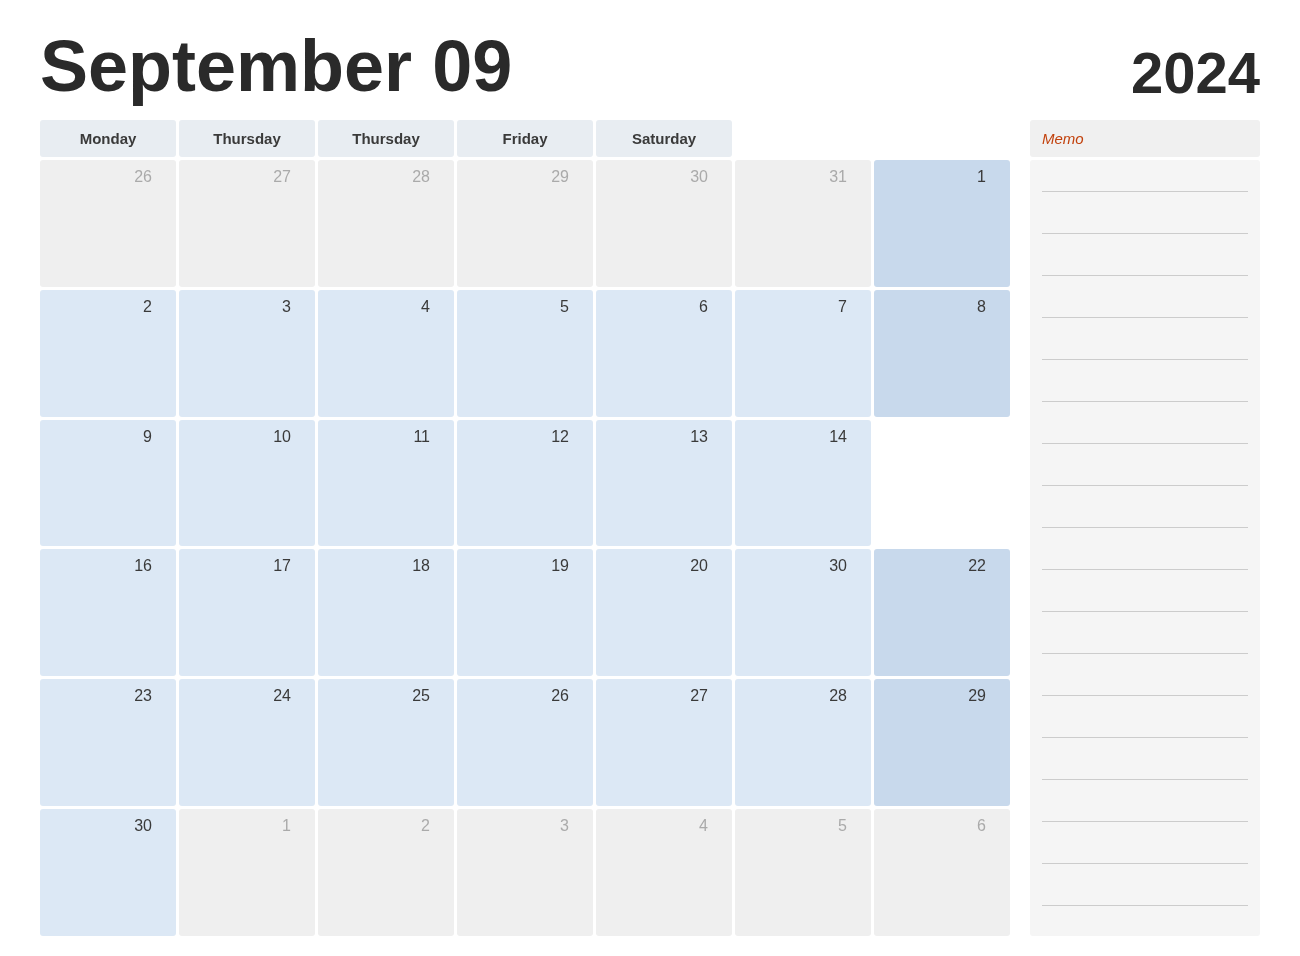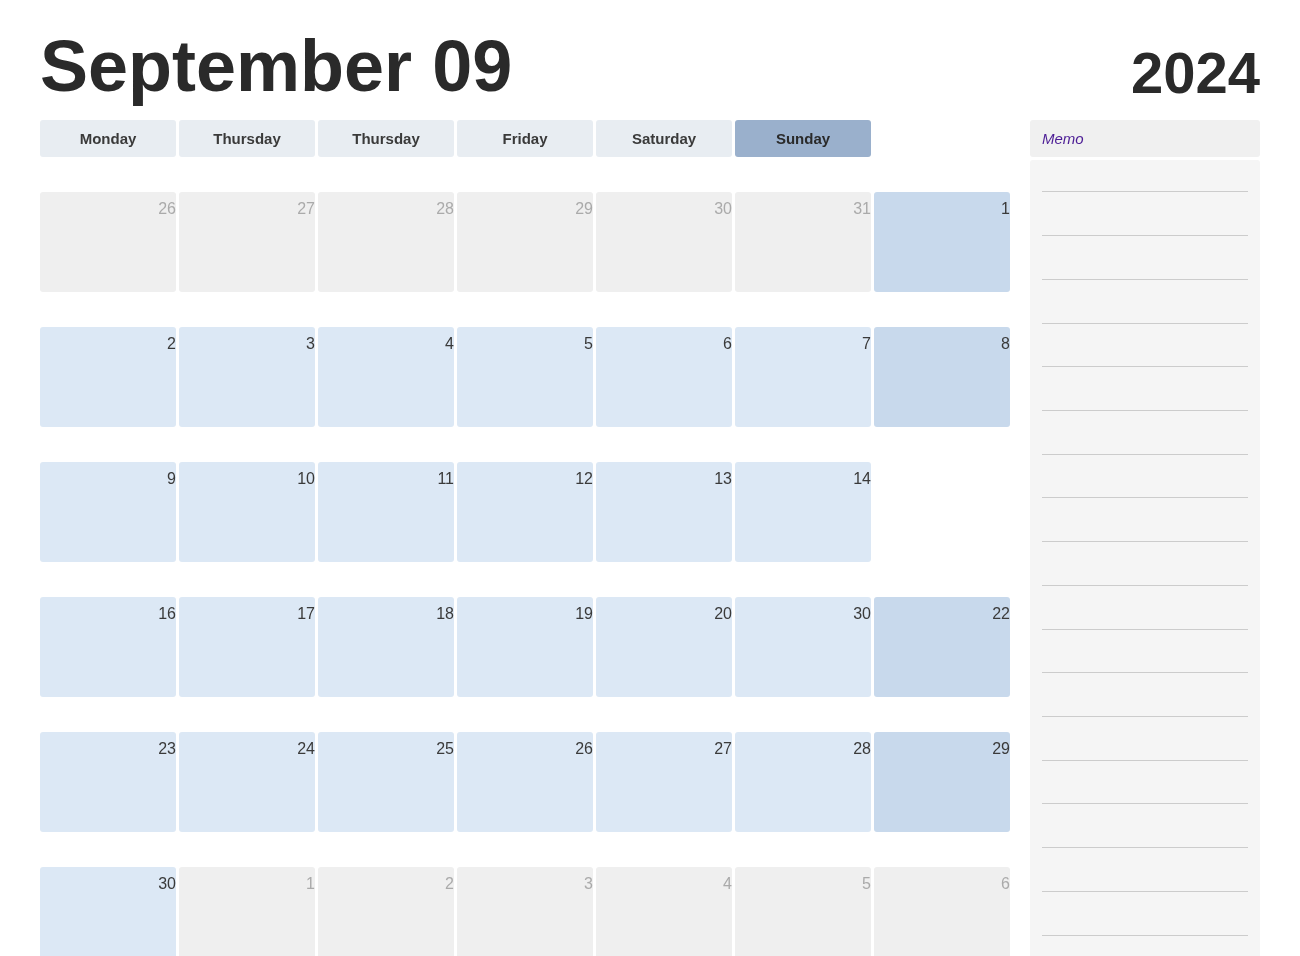--- a/index.html
+++ b/index.html
@@ -79,24 +79,23 @@
     .week-row {
       display: grid;
       grid-template-columns: repeat(7, 1fr);
       gap: 3px;
       flex: 1;
     }
 
     .day-cell {
       background: #f0f2f5;
       border-radius: 3px;
-      padding: 8px 0;
+      padding: 8px 24px;
       position: relative;
       min-height: 100px;
-      margin-top: 32px;
     }
 
     .day-cell.current-month {
       background: #dce8f5;
     }
 
     .day-cell.other-month {
       background: #efefef;
     }
 
@@ -119,21 +118,21 @@
     .memo-panel {
       width: 230px;
       margin-left: 12px;
       display: flex;
       flex-direction: column;
     }
 
     .memo-header {
       font-size: 15px;
       font-style: italic;
-      color: #4c1d95;
+      color: #c2410c;
       background: #f0f0f0;
       padding: 10px 12px;
       border-radius: 3px;
       margin-bottom: 3px;
     }
 
     .memo-lines {
       flex: 1;
       background: #f5f5f5;
       border-radius: 3px;
@@ -158,21 +157,20 @@
 </div>
 
 <div class="calendar-container">
   <div class="calendar-grid">
     <div class="day-headers">
       <div class="day-header">Monday</div>
       <div class="day-header">Thursday</div>
       <div class="day-header">Thursday</div>
       <div class="day-header">Friday</div>
       <div class="day-header">Saturday</div>
-      <div class="day-header sunday">Sunday</div>
     </div>
 
     <div class="weeks-grid" id="weeks-container">
     <div class="week-row">
           <div class="day-cell other-month">
             <span class="day-number other-month">26</span>
           </div>
           <div class="day-cell other-month">
             <span class="day-number other-month">27</span>
           </div>

